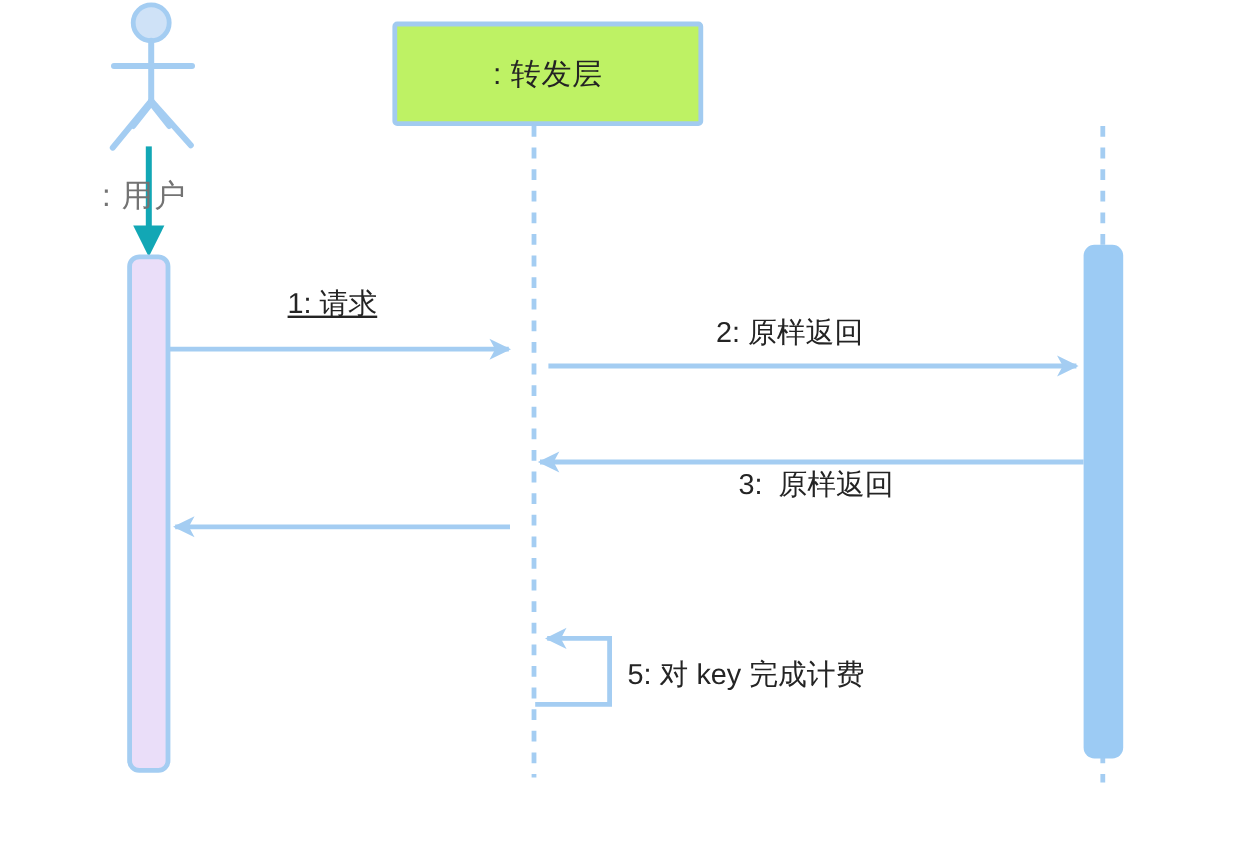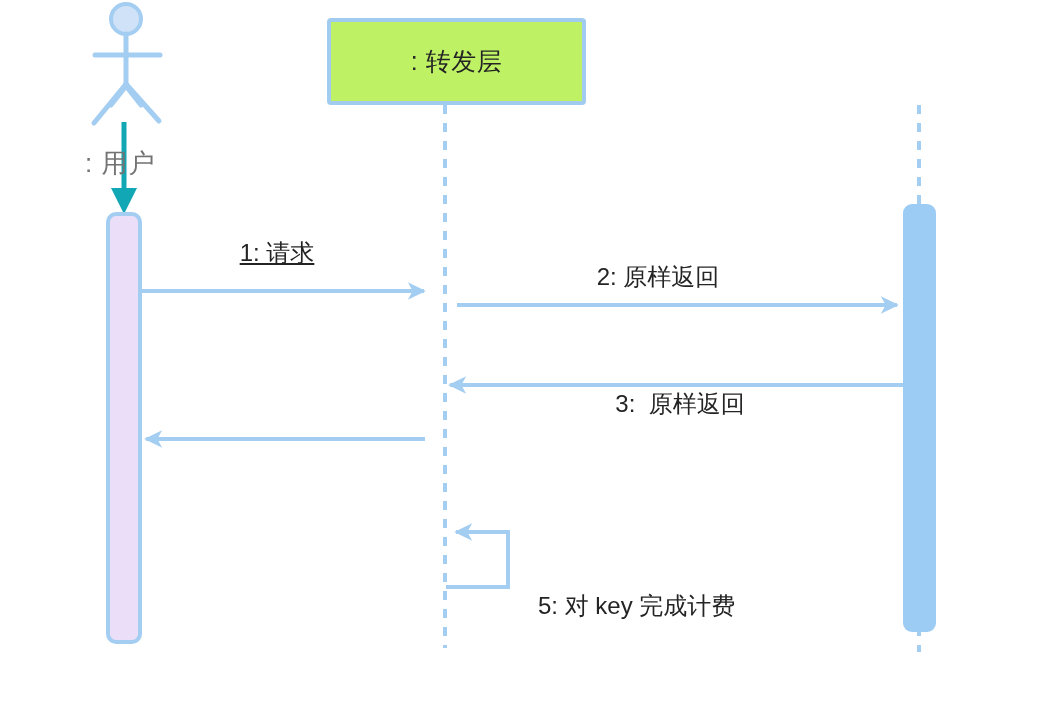--- a/index.html
+++ b/index.html
@@ -32,21 +32,21 @@
   }
   .msg-label{
     position:absolute;
     font-size:24px;color:#242424;
     white-space:pre;text-align:center;width:220px;
   }
   .msg-1{left:167px;top:237px;text-decoration:underline;}
   .msg-2{left:548px;top:261px;}
   .msg-3{left:570px;top:350px;margin-top:38px;}
   .msg-4{left:179px;top:399px;}
-  .msg-5{left:538px;top:546px;width:auto;text-align:center;margin-top:44px;}
+  .msg-5{left:523px;top:546px;width:auto;text-align:center;}
 </style>
 </head>
 <body>
 
 <div class="canvas">
 
   <svg width="1044" height="713" viewBox="0 0 1044 713">
     <defs>
       <marker id="arrowBlue" markerUnits="userSpaceOnUse" markerWidth="22" markerHeight="22" viewBox="0 0 12 12" refX="10" refY="6" orient="auto">
         <path d="M1.2,1.2 L11,6 L1.2,10.8 L3.8,6 Z" fill="#a4cdf2"></path>

